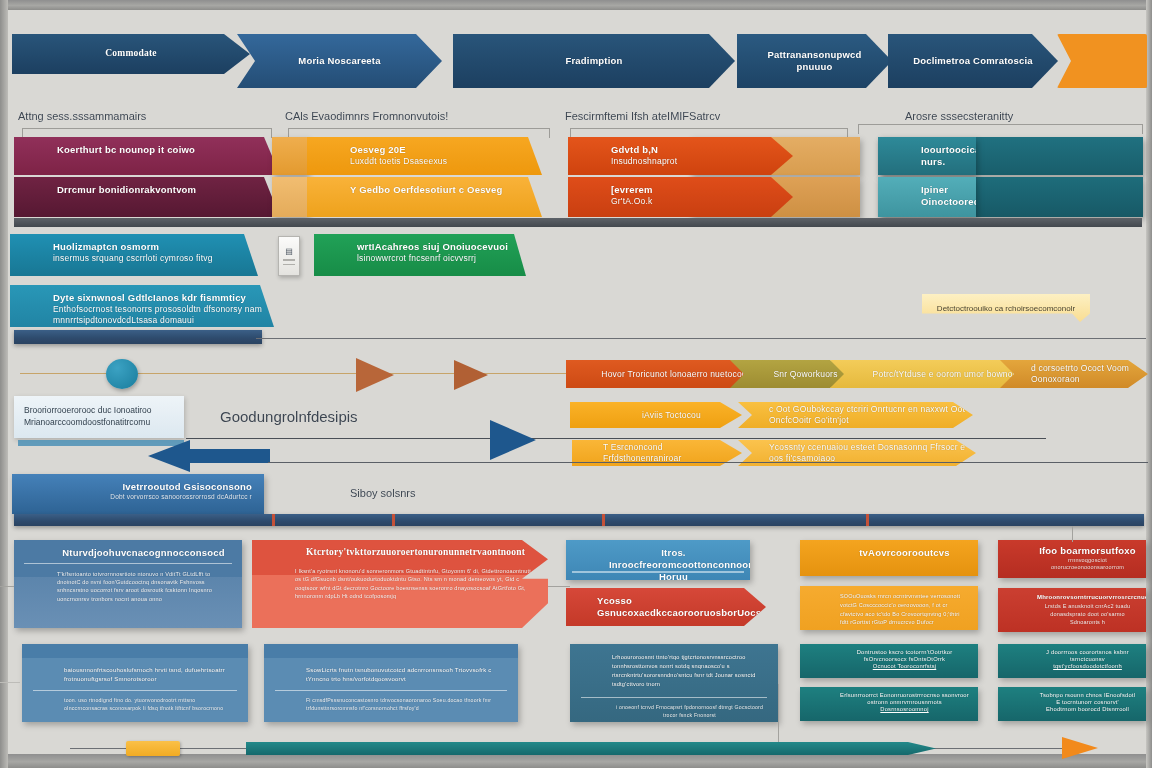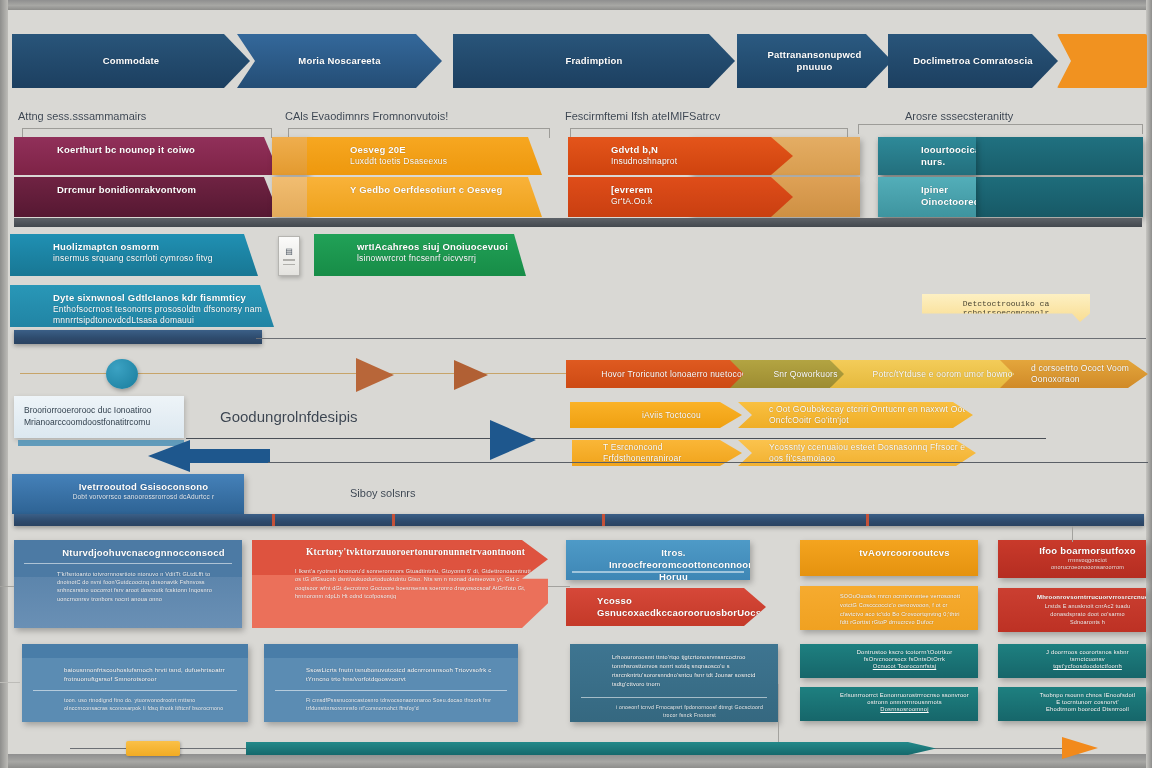--- a/index.html
+++ b/index.html
@@ -139,21 +139,21 @@
 </head>
 <body>
 
 <div id="canvas">
 
   <div class="frame-top frame-band"></div>
   <div class="frame-bottom frame-band"></div>
   <div class="frame-left"></div>
   <div class="frame-right"></div>
 
-  <div class="chev chev-nav" style="left:12px;top:34px;width:238px;height:54px;background:linear-gradient(180deg,#2a5579,#1d3f5f);">
+  <div class="chev chev-nav" style="left:12px;top:34px;width:238px;height:40px;background:linear-gradient(180deg,#2a5579,#1d3f5f);font-family:Liberation Serif, serif;">
     <span class="t t-title">Commodate</span>
   </div>
   <div class="chev chev-nav notch" style="left:237px;top:34px;width:205px;height:54px;background:linear-gradient(180deg,#35689a,#254d74);">
     <span class="t t-title">Moria Noscareeta</span>
   </div>
   <div class="chev chev-nav" style="left:453px;top:34px;width:282px;height:54px;background:linear-gradient(180deg,#2a5579,#1d3f5f);">
     <span class="t t-title">Fradimption</span>
   </div>
   <div class="chev chev-nav" style="left:737px;top:34px;width:155px;height:54px;background:linear-gradient(180deg,#2c5a80,#1e4364);">
     <span class="t t-title">Pattranansonupwcd pnuuuo</span>
@@ -244,21 +244,21 @@
 
   <div class="card pad" style="left:10px;top:285px;width:264px;height:42px;background:linear-gradient(180deg,#2b97b6,#2384a3);
               clip-path:polygon(0 0,calc(100% - 14px) 0,100% 100%,0 100%);">
     <span class="t hd">Dyte sixnwnosl GdtlcIanos kdr fismmticy</span>
     <span class="t">Enthofsocrnost tesonorrs prososoldtn dfsonorsy nam mnnrrtsipdtonovdcdLtsasa domauui</span>
   </div>
 
   <div class="band-blue" style="left:14px;top:330px;width:248px;height:14px;"></div>
 
   <div class="callout" style="left:922px;top:294px;width:168px;height:28px;
-              clip-path:polygon(0 0,100% 0,100% 70%,calc(100% - 10px) 100%,calc(100% - 18px) 70%,0 70%);font-family:Liberation Mono, monospace;">
+              clip-path:polygon(0 0,100% 0,100% 70%,calc(100% - 10px) 100%,calc(100% - 18px) 70%,0 70%);">
     <span>Detctoctroouiko ca rchoirsoecomconolr</span>
   </div>
 
   <div class="rule" style="left:256px;top:338px;width:890px;"></div>
 
   <div class="rule" style="left:20px;top:373px;width:1120px;background:#c6a46a;"></div>
 
   <div class="dot" style="left:106px;top:359px;width:32px;height:30px;background:radial-gradient(circle at 35% 30%,#3da2c2,#1b7c9b);"></div>
 
   <div class="tri" style="left:356px;top:358px;border-top:17px solid transparent;border-bottom:17px solid transparent;border-left:38px solid #b7663a;"></div>
@@ -298,21 +298,21 @@
     <span class="t">Ycossnty ccenuaiou esteet Dosnasonnq Ffrsocr e oos fi'csamoiaoo</span>
   </div>
 
   <div class="rule" style="left:186px;top:438px;width:860px;background:#4a4f56;"></div>
 
   <div class="tri" style="left:490px;top:420px;border-top:20px solid transparent;border-bottom:20px solid transparent;border-left:46px solid #1f578c;"></div>
   <div class="tri" style="left:148px;top:440px;border-top:16px solid transparent;border-bottom:16px solid transparent;border-right:42px solid #1f578c;"></div>
   <div style="position:absolute;left:188px;top:449px;width:82px;height:14px;background:#1f578c;"></div>
   <div class="rule" style="left:268px;top:462px;width:880px;background:#5a5f66;"></div>
 
-  <div class="card pad" style="left:12px;top:474px;width:232px;height:40px;background:linear-gradient(180deg,#4681b8,#2f6393);text-align:center;">
+  <div class="card pad" style="left:12px;top:474px;width:252px;height:40px;background:linear-gradient(180deg,#4681b8,#2f6393);text-align:right;">
     <span class="t hd">Ivetrrooutod Gsisoconsono</span>
     <span class="t" style="font-size:6.5px;opacity:.85;">Dobt vorvorrsco sanoorossrorrosd dcAdurtcc r</span>
   </div>
 
   <div class="grp-label" style="left:350px;top:487px;width:180px;font-size:11px;">Siboy solsnrs</div>
 
   <div class="band-blue" style="left:14px;top:514px;width:1130px;height:12px;"></div>
   <div class="tick" style="left:272px;top:514px;height:12px;"></div>
   <div class="tick" style="left:392px;top:514px;height:12px;"></div>
   <div class="tick" style="left:602px;top:514px;height:12px;"></div>

